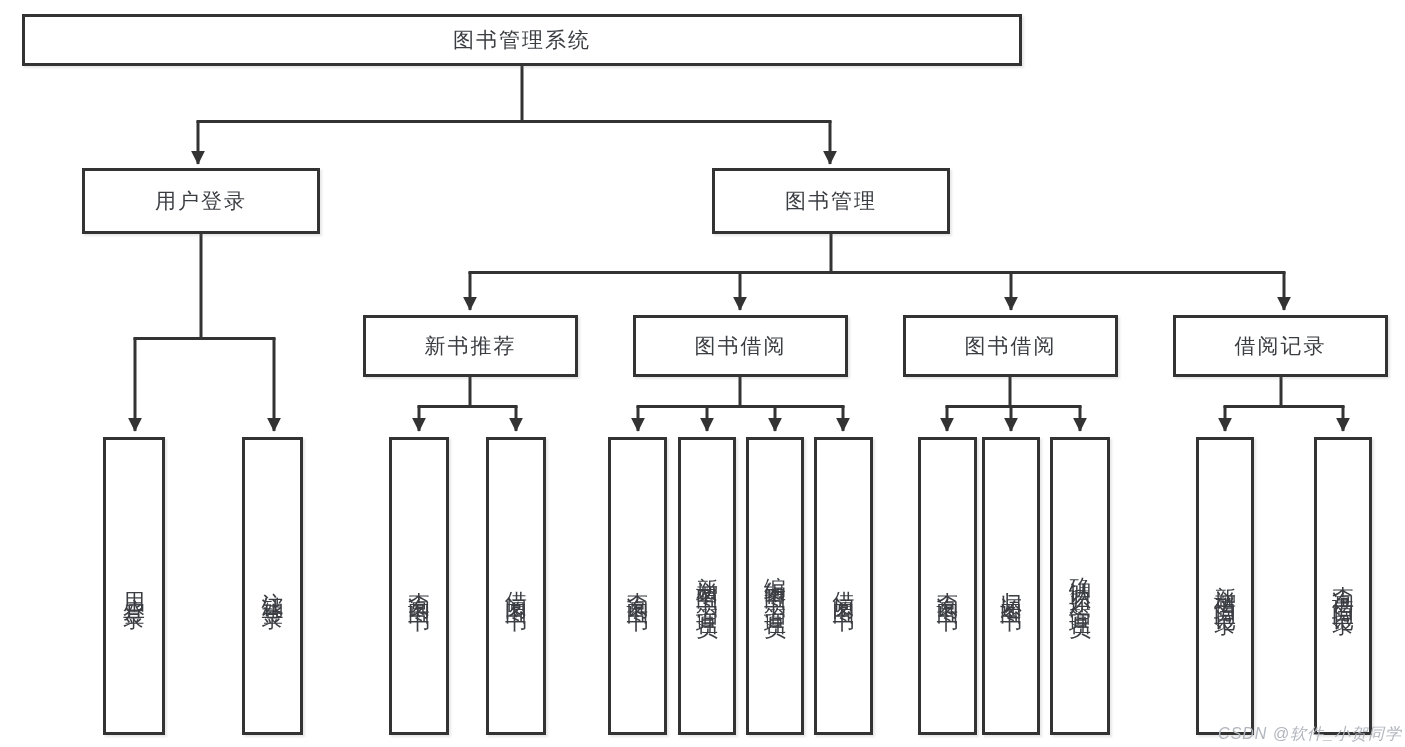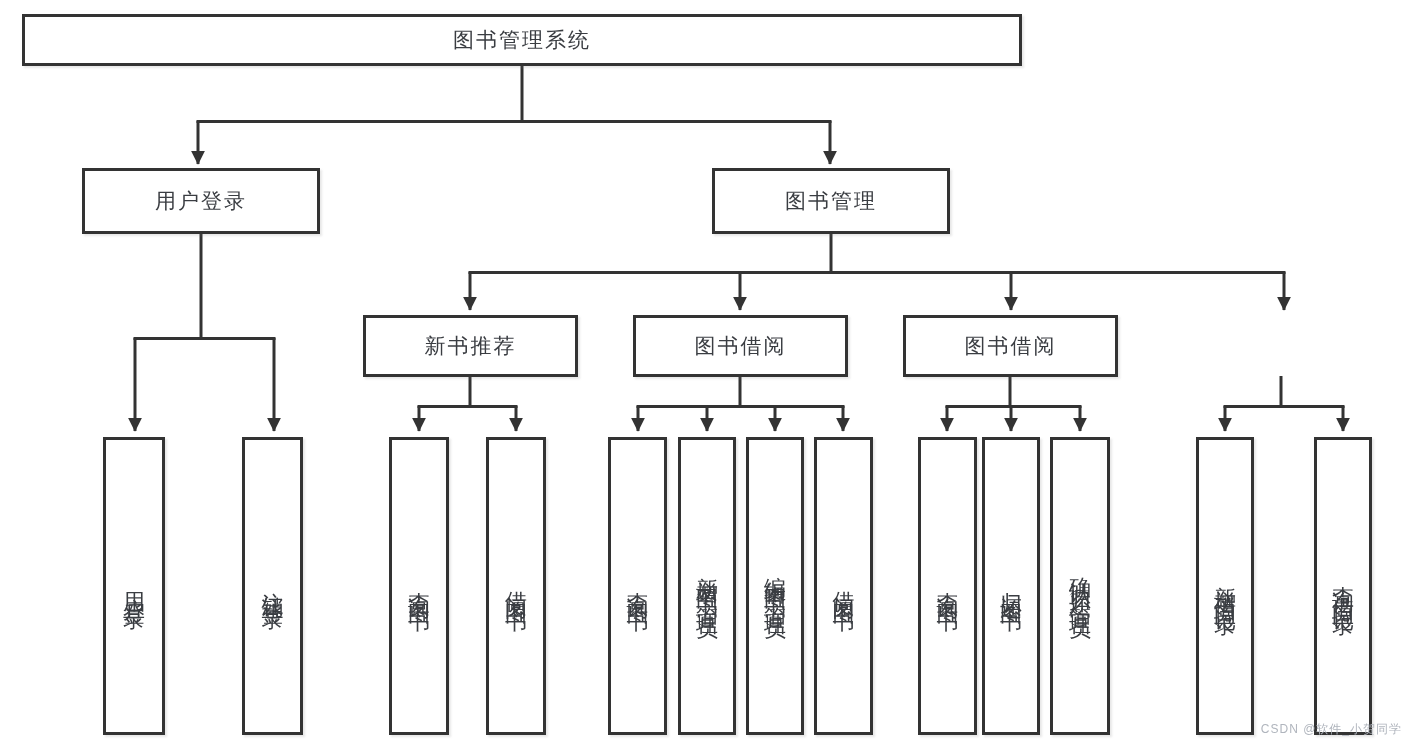--- a/index.html
+++ b/index.html
@@ -32,26 +32,27 @@
     writing-mode:vertical-rl;
     text-orientation:mixed;
     font-size:22px;
     letter-spacing:6px;
     line-height:1;
     text-align:center;
   }
   .watermark{
     position:absolute;
     right:3px;
-    bottom:9px;
+    bottom:2px;
     z-index:3;
-    font-size:12px;
+    font-size:16px;
     letter-spacing:1px;
     color:#b0b5bd;
     white-space:nowrap;
+    font-style:italic;
   }
 </style>
 </head>
 <body>
 
 <div class="stage">
 
   <svg class="wires" width="1405" height="747" viewBox="0 0 1405 747">
     <defs>
       <marker id="arrow" viewBox="0 0 10 10" refX="9.5" refY="5" markerWidth="6" markerHeight="4.6" orient="auto-start-reverse">
@@ -103,20 +104,21 @@
   </svg>
 
   <div class="box hbox" style="left:22px;top:14px;width:1000px;height:52px;">图书管理系统</div>
 
   <div class="box hbox" style="left:82px;top:168px;width:238px;height:66px;">用户登录</div>
   <div class="box hbox" style="left:712px;top:168px;width:238px;height:66px;text-align:right;">图书管理</div>
 
   <div class="box hbox" style="left:363px;top:315px;width:215px;height:62px;">新书推荐</div>
   <div class="box hbox" style="left:633px;top:315px;width:215px;height:62px;font-family:Liberation Mono, monospace;">图书借阅</div>
   <div class="box hbox" style="left:903px;top:315px;width:215px;height:62px;">图书借阅</div>
+  <div class="box hbox" style="left:1173px;top:315px;width:215px;height:62px;">借阅记录</div>
 
   <div class="box vbox" style="left:103px;top:437px;width:62px;height:298px;">用户登录</div>
   <div class="box vbox" style="left:242px;top:437px;width:61px;height:298px;">注销登录</div>
 
   <div class="box vbox" style="left:389px;top:437px;width:60px;height:298px;">查询图书</div>
   <div class="box vbox" style="left:486px;top:437px;width:60px;height:298px;">借阅图书</div>
 
   <div class="box vbox" style="left:608px;top:437px;width:59px;height:298px;">查询图书</div>
   <div class="box vbox" style="left:678px;top:437px;width:58px;height:298px;">新增图书（管理员）</div>
   <div class="box vbox" style="left:746px;top:437px;width:58px;height:298px;">编辑图书（管理员）</div>

